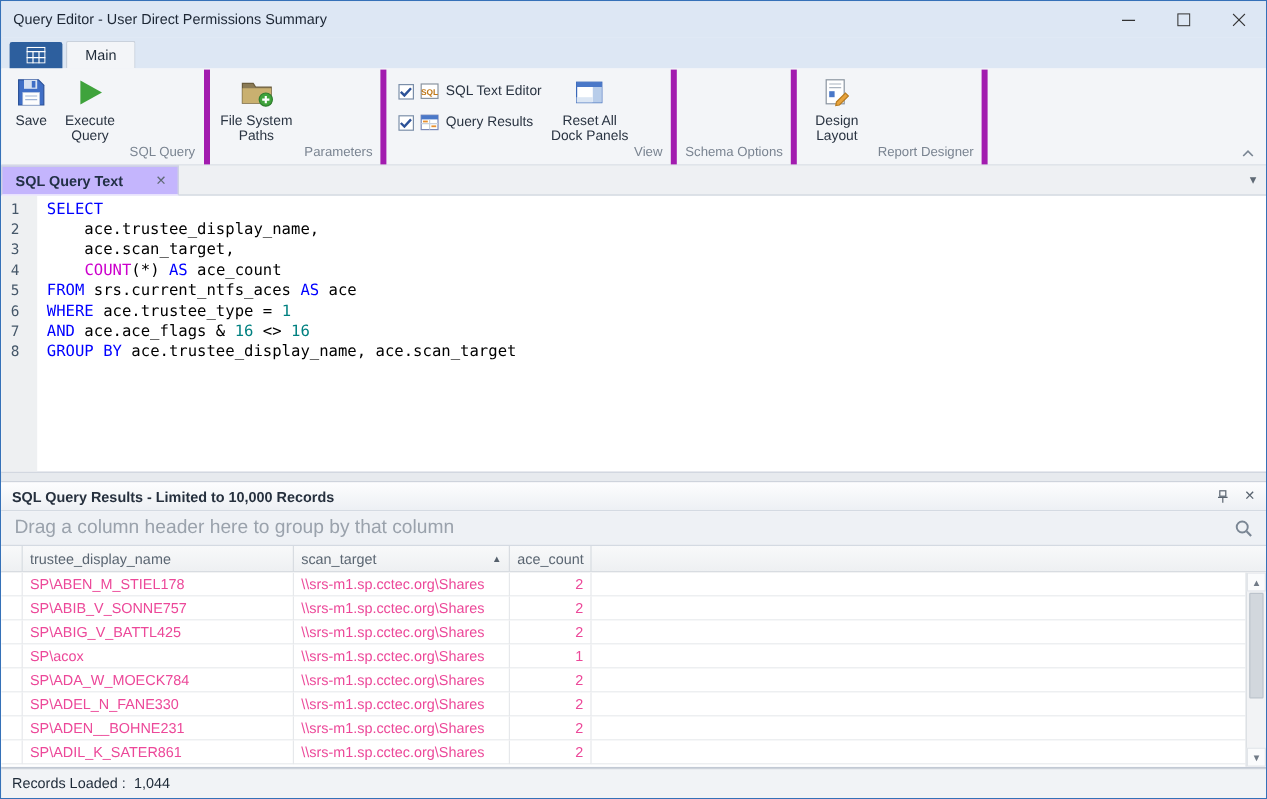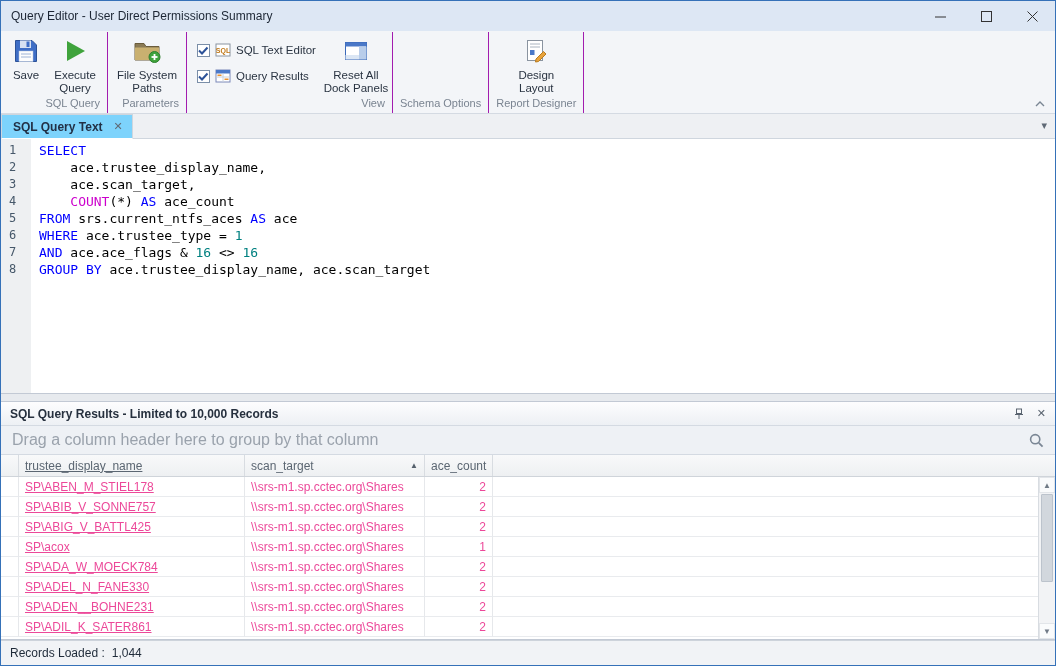--- a/index.html
+++ b/index.html
@@ -14,35 +14,35 @@
   .win-controls { margin-left:auto; display:flex; height:100%; }
   .win-btn { width:46px; display:flex; align-items:center; justify-content:center; cursor:default; }
 
   
   .tabrow { flex:0 0 26px; background:#dde7f4; display:flex; align-items:flex-end; padding-left:7px; }
   .app-btn { width:44px; height:22px; background:#2d5f9e; border-radius:2px 2px 0 0; display:flex; align-items:center; justify-content:center; margin-right:3px; }
   .rtab { height:23px; padding:4px 15px; background:#f3f5f8; border:1px solid #c9d1dc; border-bottom:none; border-radius:2px 2px 0 0; font-size:12px; color:#1e2a38; }
 
   
   .ribbon { flex:0 0 81px; background:#f3f5f8; border-bottom:1px solid #d4dae2; display:flex; padding:1px 0 0 2px; position:relative; }
-  .rgroup { display:flex; flex-direction:column; border-right:1px solid #a21caf; padding:1px 3px 0 3px; }
+  .rgroup { display:flex; flex-direction:row; border-right:5px solid #a21caf; padding:1px 3px 0 3px; }
   .rcontent { display:flex; align-items:flex-start; flex:1; }
   .glabel { margin-top:auto; padding:2px 4px 4px; font-size:11px; color:#7a8491; text-align:right; }
   .bigbtn { display:flex; flex-direction:column; align-items:center; padding-top:3px; border-radius:2px; cursor:default; }
   .bicon { height:30px; display:flex; align-items:center; justify-content:center; }
   .blabel { font-size:11.5px; line-height:13px; text-align:center; color:#2a3442; margin-top:3px; }
   .chkcol { display:flex; flex-direction:column; gap:10px; padding:9px 7px 0 7px; }
   .chkrow { display:flex; align-items:center; gap:5px; }
   .chk { width:13px; height:13px; border:1px solid #7a8ea8; background:#fff; display:flex; align-items:center; justify-content:center; }
   .chklabel { font-size:11.5px; color:#2a3442; white-space:nowrap; }
   .ribbon-collapse { position:absolute; right:10px; bottom:6px; }
 
   
   .doctabbar { flex:0 0 25px; background:#eef0f3; border-bottom:1px solid #cfd6de; display:flex; align-items:flex-end; position:relative; }
-  .doctab { height:25px; margin-bottom:-1px; background:#7dd3fc; border:1px solid #cfd6de; border-bottom:1px solid #fff; padding:0 9px 0 11px; display:flex; align-items:center; gap:11px; font-weight:bold; color:#223046; font-size:12px; }
+  .doctab { height:25px; margin-bottom:-1px; background:#c4b5fd; border:1px solid #cfd6de; border-bottom:1px solid #fff; padding:0 9px 0 11px; display:flex; align-items:center; gap:27px; font-weight:bold; color:#223046; font-size:12px; }
   .doctab .tclose { font-weight:normal; color:#5f6975; font-size:11px; cursor:default; }
   .tab-dropdown { position:absolute; right:8px; top:5px; color:#5f6975; font-size:11px; }
 
   
   .editor { flex:1 1 auto; background:#fff; display:flex; overflow:hidden; border-bottom:1px solid #c2c9d4; }
   .gutter { flex:0 0 30px; background:#eef0f2; color:#46586a; font-family:"DejaVu Sans Mono", monospace; font-size:12px; padding:3px 0 0 8px; }
   .gutter .ln { height:17px; line-height:17px; }
   .code { flex:1; font-family:"DejaVu Sans Mono", monospace; font-size:13px; padding:3px 0 0 8px; white-space:pre; }
   .code .cl { height:17px; line-height:17px; }
   .tok-k { color:var(--keyword, #0000ff); }
@@ -66,21 +66,21 @@
   .hcell { border-right:1px solid #d8dce1; color:#5b6672; font-size:12px; padding:3px 6px; display:flex; align-items:center; overflow:hidden; white-space:nowrap; }
   .hcell.fill { border-right:none; }
   .hcell.sorted { justify-content:space-between; }
   .sort { font-size:8px; color:#55606c; margin-left:4px; }
   .gbody { flex:1; display:flex; overflow:hidden; }
   .rows-area { flex:1; overflow:hidden; background:#fff; }
   .grow { display:flex; height:20px; }
   .gcell { padding:3px 6px; font-size:12px; color:#ec4899; border-bottom:1px solid #e9ebee; white-space:nowrap; overflow:hidden; }
   .grow .ind, .grow .c1, .grow .c2, .grow .c3 { border-right:1px solid #e6e8eb; }
   .ind { flex:0 0 18px; }
-  .c1 { flex:0 0 226px;text-decoration:underline; }
+  .c1 { flex:0 0 226px; }
   .c2 { flex:0 0 180px; }
   .c3 { flex:0 0 68px; text-align:right; justify-content:flex-end; display:flex; }
   .fill { flex:1 1 auto; }
 
   
   .vscroll { flex:0 0 17px; border-left:1px solid #d8dce1; background:#f2f3f5; display:flex; flex-direction:column; }
   .sb-arrow { height:16px; display:flex; align-items:center; justify-content:center; font-size:8px; color:#707a86; border:1px solid #e2e5e9; background:#fafbfc; }
   .sb-track { flex:1; position:relative; }
   .sb-thumb { position:absolute; top:1px; left:2px; right:2px; height:88px; background:#d2d7dd; border:1px solid #bcc3cc; border-radius:1px; }
 
@@ -116,20 +116,34 @@
         <span>
             <svg width="11" height="11">
               <line x1="0.5" y1="0.5" x2="10.5" y2="10.5" stroke="#333"></line>
               <line x1="10.5" y1="0.5" x2="0.5" y2="10.5" stroke="#333"></line>
             </svg>
           </span>
       </div>
     </div>
   </div>
 
+  <div class="tabrow">
+    <div class="app-btn">
+      <span>
+        <svg width="16" height="14" viewBox="0 0 16 14">
+          <rect x="0.5" y="0.5" width="15" height="13" fill="none" stroke="#fff"></rect>
+          <line x1="0" y1="4" x2="16" y2="4" stroke="#fff"></line>
+          <line x1="0" y1="9" x2="16" y2="9" stroke="#fff"></line>
+          <line x1="5.5" y1="4" x2="5.5" y2="14" stroke="#fff"></line>
+          <line x1="10.5" y1="4" x2="10.5" y2="14" stroke="#fff"></line>
+        </svg>
+      </span>
+    </div>
+    <div class="rtab">Main</div>
+  </div>
 
   <div class="ribbon">
 
     <div class="rgroup">
       <div class="rcontent">
         <div class="bigbtn" style="width:40px">
           <span class="bicon">
             <svg width="26" height="26" viewBox="0 0 26 26">
               <path d="M2.5 2.5 H19 L23.5 7 V23.5 H2.5 Z" fill="#3f6ec6" stroke="#2c5298"></path>
               <rect x="7" y="2.5" width="11" height="7.5" fill="#d7e1f2"></rect>

